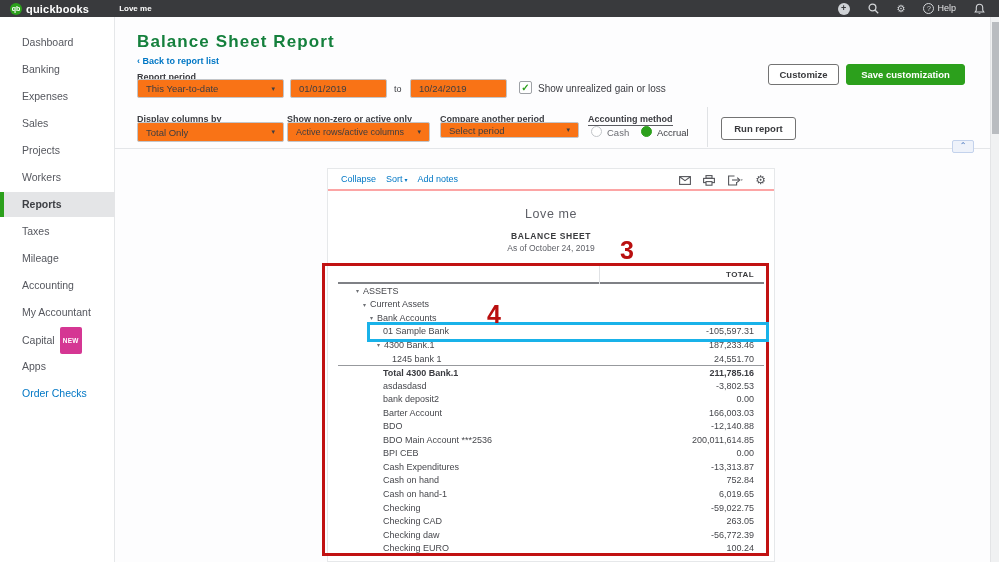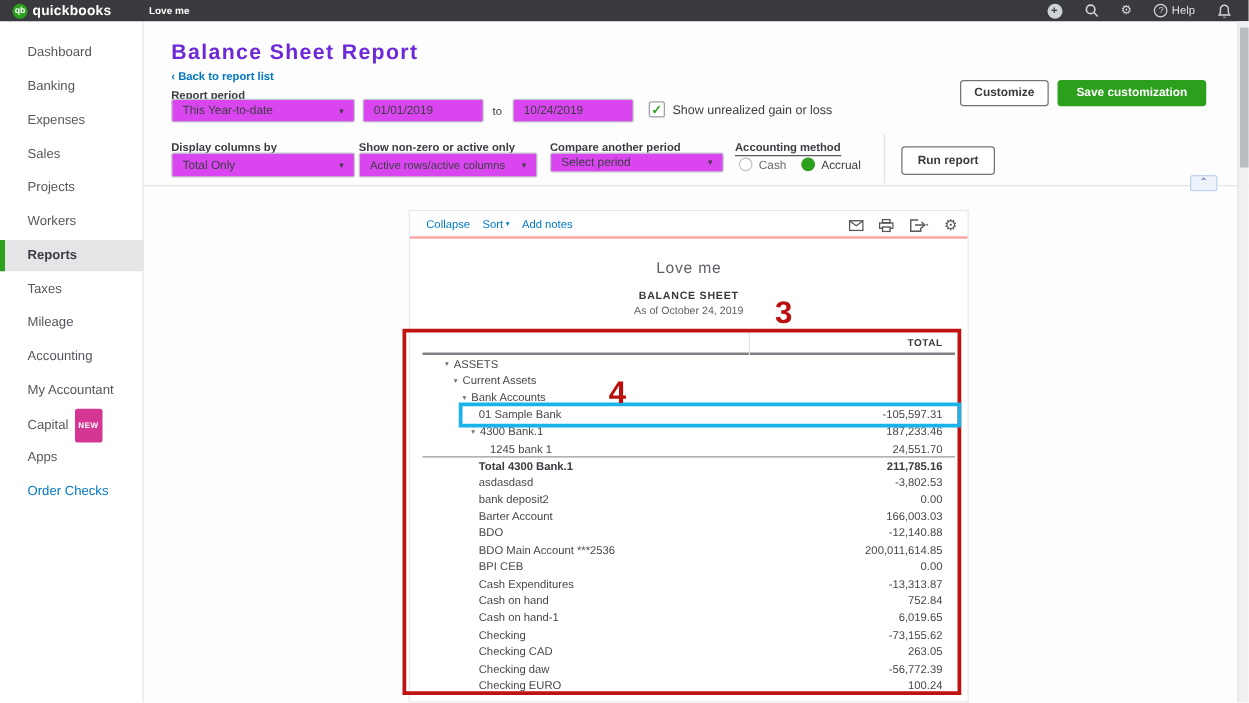--- a/index.html
+++ b/index.html
@@ -30,26 +30,26 @@
 
   
   .sidebar { position:absolute; left:0; top:17px; width:115px; height:545px; background:#fff; border-right:1px solid #e5e7e9; z-index:2; }
   .side-item { position:absolute; left:0; width:115px; height:25px; line-height:25px; padding-left:22px; font-size:10.5px; color:#55575e; cursor:pointer; white-space:nowrap; }
   .side-item.selected { background:#e4e5e7; color:#3d3f44; font-weight:bold; }
   .side-item.selected::before { content:""; position:absolute; left:0; top:0; width:4px; height:25px; background:#2ca01c; }
   .side-item.linkish { color:#0077c5; }
   .badge-new { display:inline-block; background:#d53693; color:#fff; font-size:6.5px; font-weight:bold; border-radius:2px; padding:1px 3px; margin-left:5px; vertical-align:1px; letter-spacing:.3px; }
 
   
-  .page-title { left:137px; top:32px; font-size:17px; font-weight:600; letter-spacing:1.1px; color:#6d28d9; }
+  .page-title { left:137px; top:32px; font-size:17px; font-weight:600; letter-spacing:1.1px; color:#15803d; }
   .back-link { left:137px; top:56px; font-size:9px; font-weight:bold; color:#0077c5; cursor:pointer; }
   .ulabel { font-size:9px; font-weight:bold; color:#3c3d42; border-bottom:1px solid #5a5b60; padding-bottom:1px; }
 
   
-  .select, .datebox { background:#d946ef; border:1px solid #c2c5c9; border-radius:2px; height:19px; font-size:9.5px; color:#3c3d42; display:flex; align-items:center; padding:0 8px; cursor:pointer; }
+  .select, .datebox { background:#f97316; border:1px solid #c2c5c9; border-radius:2px; height:19px; font-size:9.5px; color:#3c3d42; display:flex; align-items:center; padding:0 8px; cursor:pointer; }
   .select .sel-caret { margin-left:auto; font-size:7px; color:#3c3d42; }
   .btn { background:#fff; border:1px solid #737373; border-radius:3px; font-size:9.5px; font-weight:600; color:#393a3d; display:flex; align-items:center; justify-content:center; cursor:pointer; }
   .btn-green { background:#2ca01c; border:1px solid #2ca01c; border-radius:3px; color:#fff; font-size:9.5px; font-weight:bold; display:flex; align-items:center; justify-content:center; cursor:pointer; }
   .checkbox { width:13px; height:13px; background:#fff; border:1px solid #9ea1a6; border-radius:2px; color:#2ca01c; font-size:10px; font-weight:bold; display:flex; align-items:center; justify-content:center; cursor:pointer; }
   .radio { width:11px; height:11px; border-radius:50%; background:#fff; border:1px solid #c2c5c9; cursor:pointer; }
   .radio.on { background:#2ca01c; border-color:#2ca01c; }
   .small-label { font-size:10px; color:#3c3d42; }
   .vdiv { width:1px; background:#e0e2e5; }
   .hdiv { position:absolute; left:115px; top:148px; width:884px; height:1px; background:#e4e6e9; }
   .collapse-chip { position:absolute; left:952px; top:140px; width:22px; height:13px; background:#eef2fa; border:1px solid #c3d2ec; border-radius:2px; color:#2f63b5; font-size:8px; line-height:10px; text-align:center; cursor:pointer; z-index:3; }
@@ -343,21 +343,21 @@
         <div class="trow">
           <span class="tname" style="padding-left: 45px;">
             <span>Cash on hand-1</span>
           </span>
           <span class="tval">6,019.65</span>
         </div>
         <div class="trow">
           <span class="tname" style="padding-left: 45px; justify-content: flex-end;">
             <span>Checking</span>
           </span>
-          <span class="tval">-73,155.62</span>
+          <span class="tval">-59,022.75</span>
         </div>
         <div class="trow">
           <span class="tname" style="padding-left: 45px;">
             <span>Checking CAD</span>
           </span>
           <span class="tval">263.05</span>
         </div>
         <div class="trow">
           <span class="tname" style="padding-left: 45px;">
             <span>Checking daw</span>

